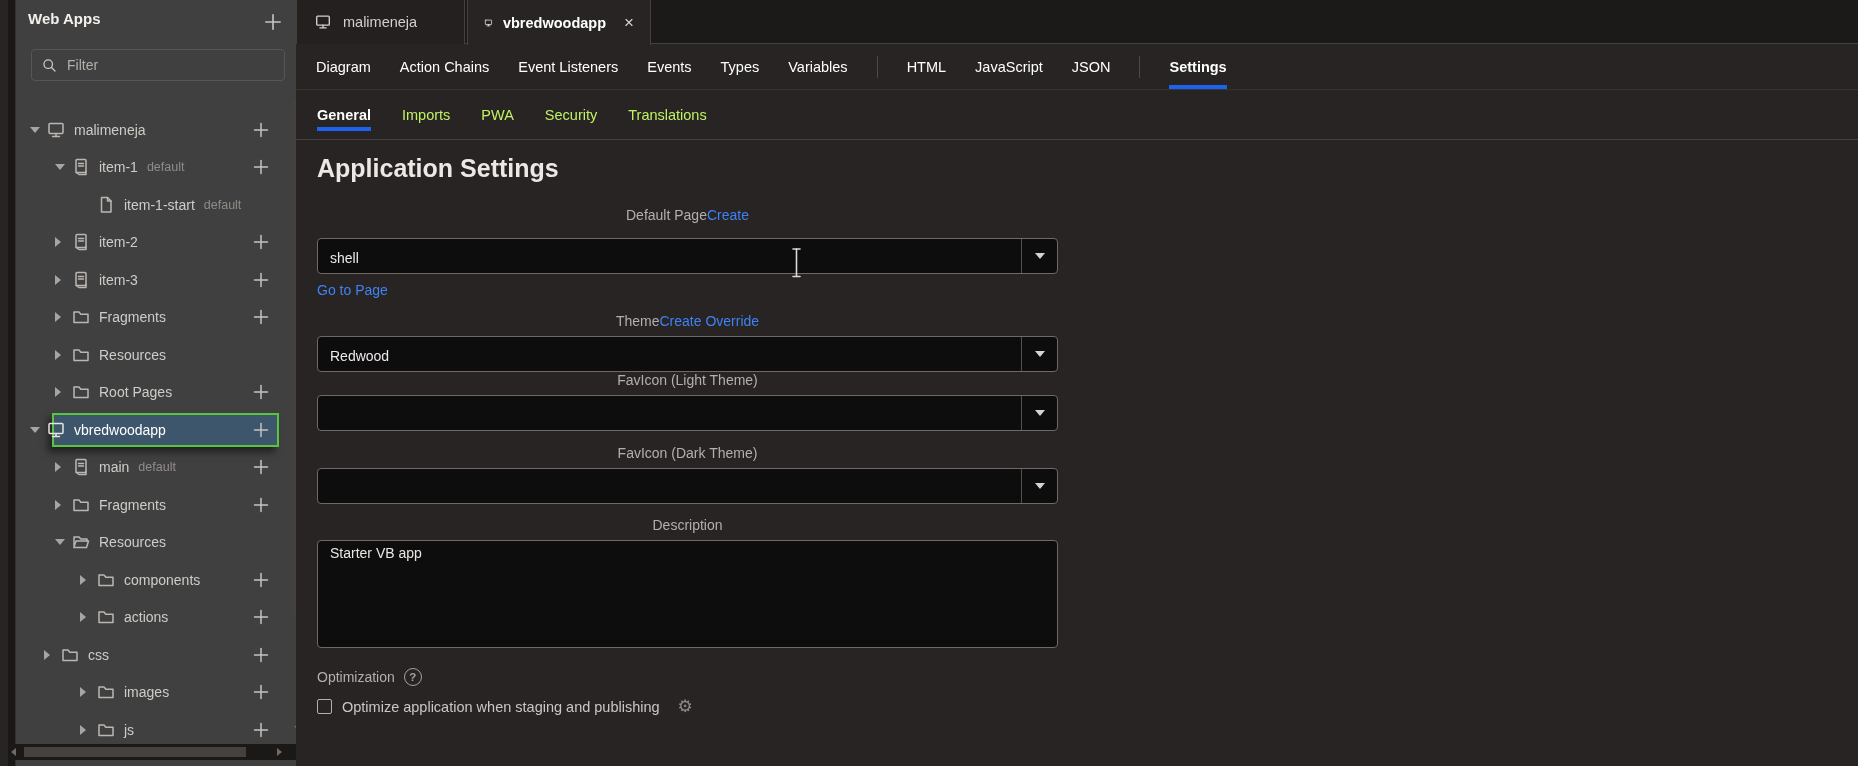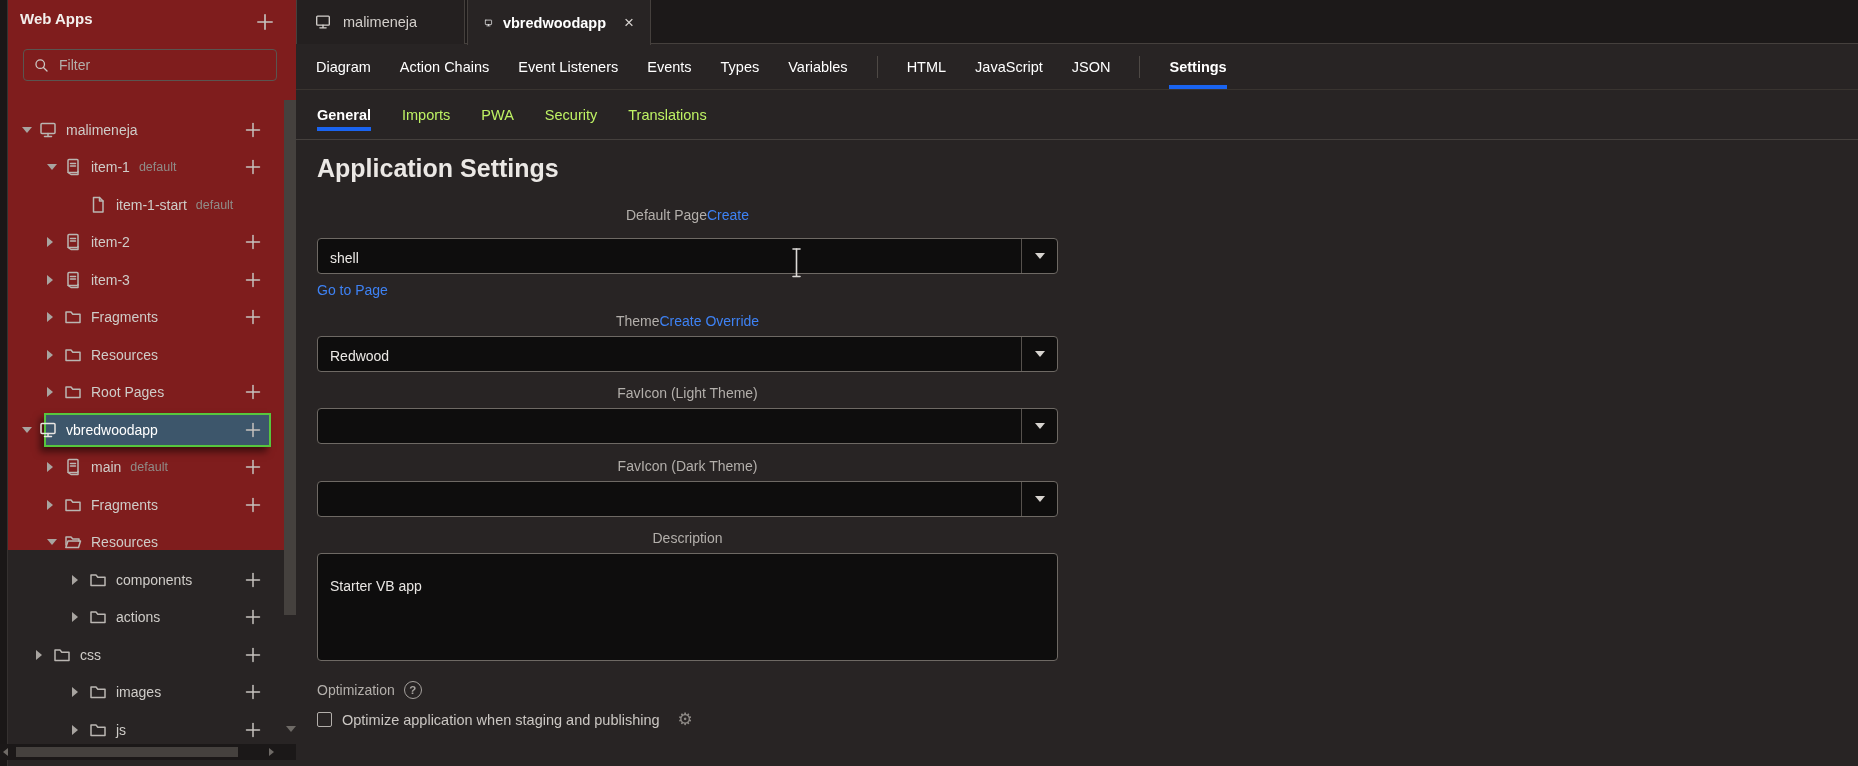--- a/index.html
+++ b/index.html
@@ -5,21 +5,21 @@
   * { margin:0; padding:0; box-sizing:border-box; }
   html,body { width:1858px; height:766px; }
   body {
     position:relative; overflow:hidden;
     background:#282424; color:#e9e6e3;
     font-family:"Liberation Sans", sans-serif;
   }
   svg.icon { fill:none; stroke:currentColor; stroke-width:1.5; stroke-linecap:round; stroke-linejoin:round; }
 
   
-  .sidebar { position:absolute; left:0; top:0; width:296px; height:550px; background:#7f1d1d; }
+  .sidebar { position:absolute; left:8px; top:0; width:296px; height:766px; background:#404040; }
   .rail { position:absolute; left:0; top:0; width:8px; height:766px; background:#1a1717; border-right:1px solid #353130; }
   .sb-title { position:absolute; left:20px; top:10px; font-size:15px; font-weight:bold; color:#f2efec; }
   .sb-add { position:absolute; left:254px; top:11px; width:22px; height:22px; color:#c6c2be; cursor:pointer; }
   .filterbox { position:absolute; left:23px; top:49px; width:254px; height:32px; border:1px solid #5a5550; border-radius:4px; display:flex; align-items:center; padding:0 9px; gap:9px; }
   .filterbox svg { color:#ccc8c4; flex:0 0 auto; }
   .filterbox input { flex:1; background:transparent; border:none; outline:none; color:#e9e6e3; font-size:14px; font-family:inherit; min-width:0; }
   .filterbox input::placeholder { color:#b3afab; opacity:1; }
 
   .tree { position:absolute; left:0; top:111px; width:296px; }
   .row { position:relative; height:37.5px; display:flex; align-items:center; cursor:pointer; }
@@ -68,21 +68,21 @@
   .fieldcol { width:741px; }
   .lblrow { display:flex; justify-content:center; align-items:baseline; margin-top:14px; }
   .lblrow.first { margin-top:0; }
   .label { font-size:14px; color:#b3afab; }
   .link { font-size:14px; color:#3e82f4; text-decoration:none; cursor:pointer; }
   .select { margin-top:15px; height:36px; background:#0e0d0d; border:1px solid #6e6964; border-radius:4px; position:relative; display:flex; align-items:center; padding:4px 48px 0 12px; font-size:14px; color:#ece9e6; cursor:pointer; }
   .select.tight { margin-top:7px; }
   .arrowbox { position:absolute; right:0; top:0; bottom:0; width:36px; border-left:1px solid #56514d; display:flex; align-items:center; justify-content:center; }
   .caret { width:0; height:0; border-left:5.5px solid transparent; border-right:5.5px solid transparent; border-top:6.5px solid #d8d4d0; }
   .golink { display:inline-block; margin-top:8px; }
-  textarea.desc { display:block; margin-top:7px; width:741px; height:108px; background:#0e0d0d; border:1px solid #6e6964; border-radius:4px; color:#e9e6e3; font-size:14px; padding:24px 12px; resize:none; font-family:inherit; outline:none; }
+  textarea.desc { display:block; margin-top:7px; width:741px; height:108px; background:#0e0d0d; border:1px solid #6e6964; border-radius:4px; color:#e9e6e3; font-size:14px; padding:4px 12px; resize:none; font-family:inherit; outline:none; }
   .opt-row { margin-top:20px; display:flex; align-items:center; gap:9px; }
   .help { width:18px; height:18px; border:1.5px solid #a5a19d; border-radius:50%; color:#a5a19d; font-size:11.5px; font-weight:bold; display:flex; align-items:center; justify-content:center; cursor:pointer; }
   .chk-row { margin-top:12px; display:flex; align-items:center; gap:10px; font-size:14.5px; color:#cbc7c3; }
   .checkbox { width:15px; height:15px; border:1.5px solid #b3afab; border-radius:2px; background:transparent; cursor:pointer; flex:0 0 15px; }
   .gear { font-family:"DejaVu Sans", sans-serif; color:#8e8a86; font-size:17px; margin-left:8px; line-height:1; cursor:pointer; }
 
   .ibeam { position:absolute; left:791px; top:247px; z-index:5; color:#dcd9d6; }
   .hidden-defs { position:absolute; width:0; height:0; overflow:hidden; }
 </style>
 </head>
@@ -435,21 +435,21 @@
         <span class="label">Theme</span>
         <a class="link">Create Override</a>
       </div>
       <div class="select tight">
         <span>Redwood</span>
         <span class="arrowbox">
             <span class="caret"></span>
           </span>
       </div>
 
-      <div class="lblrow" style="margin-top:13px;">
+      <div class="lblrow" style="margin-top:0;">
         <span class="label">FavIcon (Light Theme)</span>
       </div>
       <div class="select tight">
         <span></span>
         <span class="arrowbox">
             <span class="caret"></span>
           </span>
       </div>
 
       <div class="lblrow">

